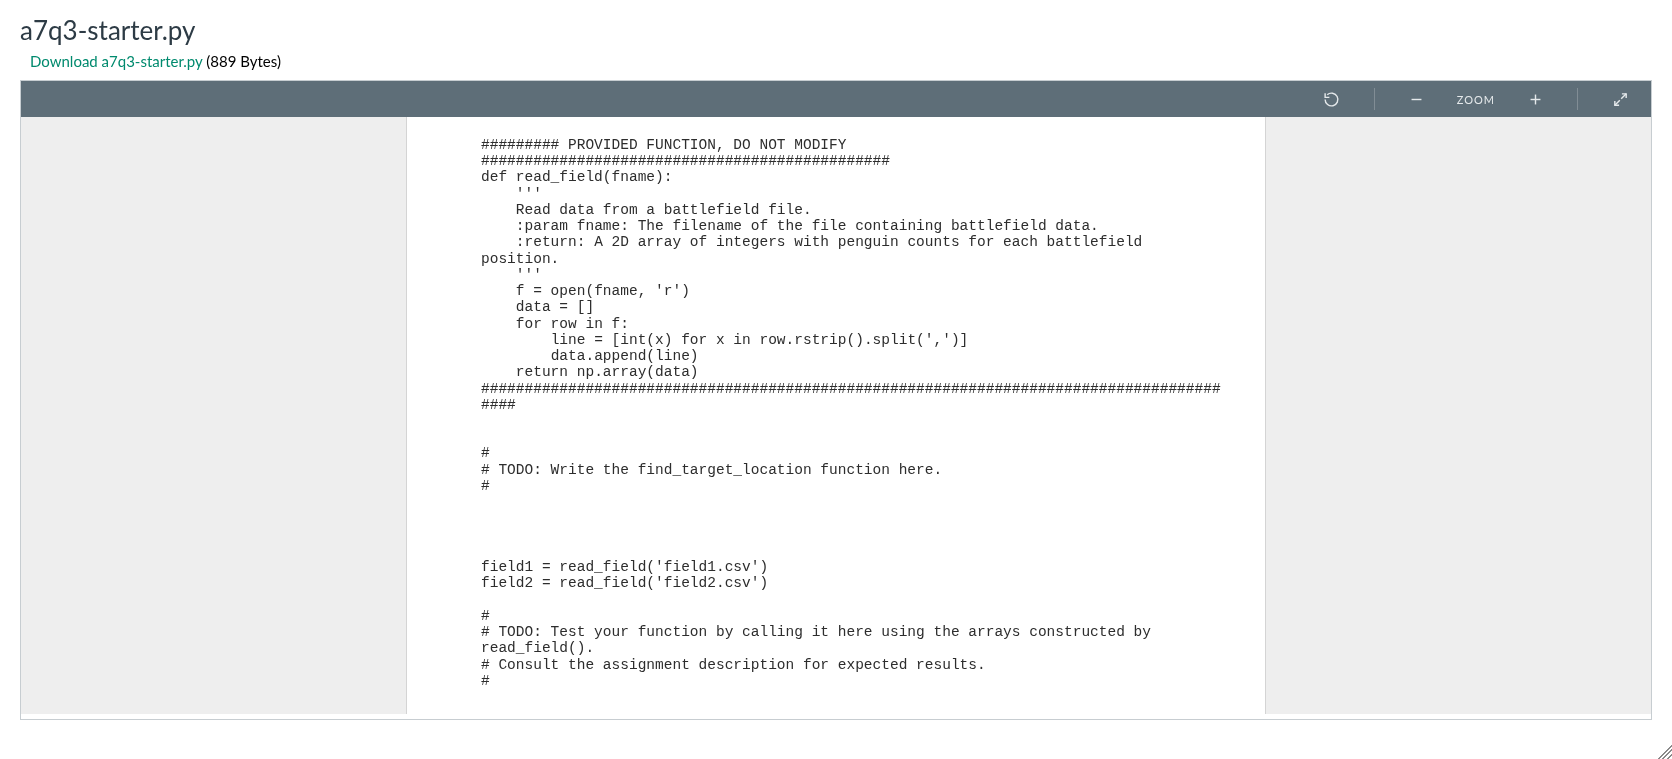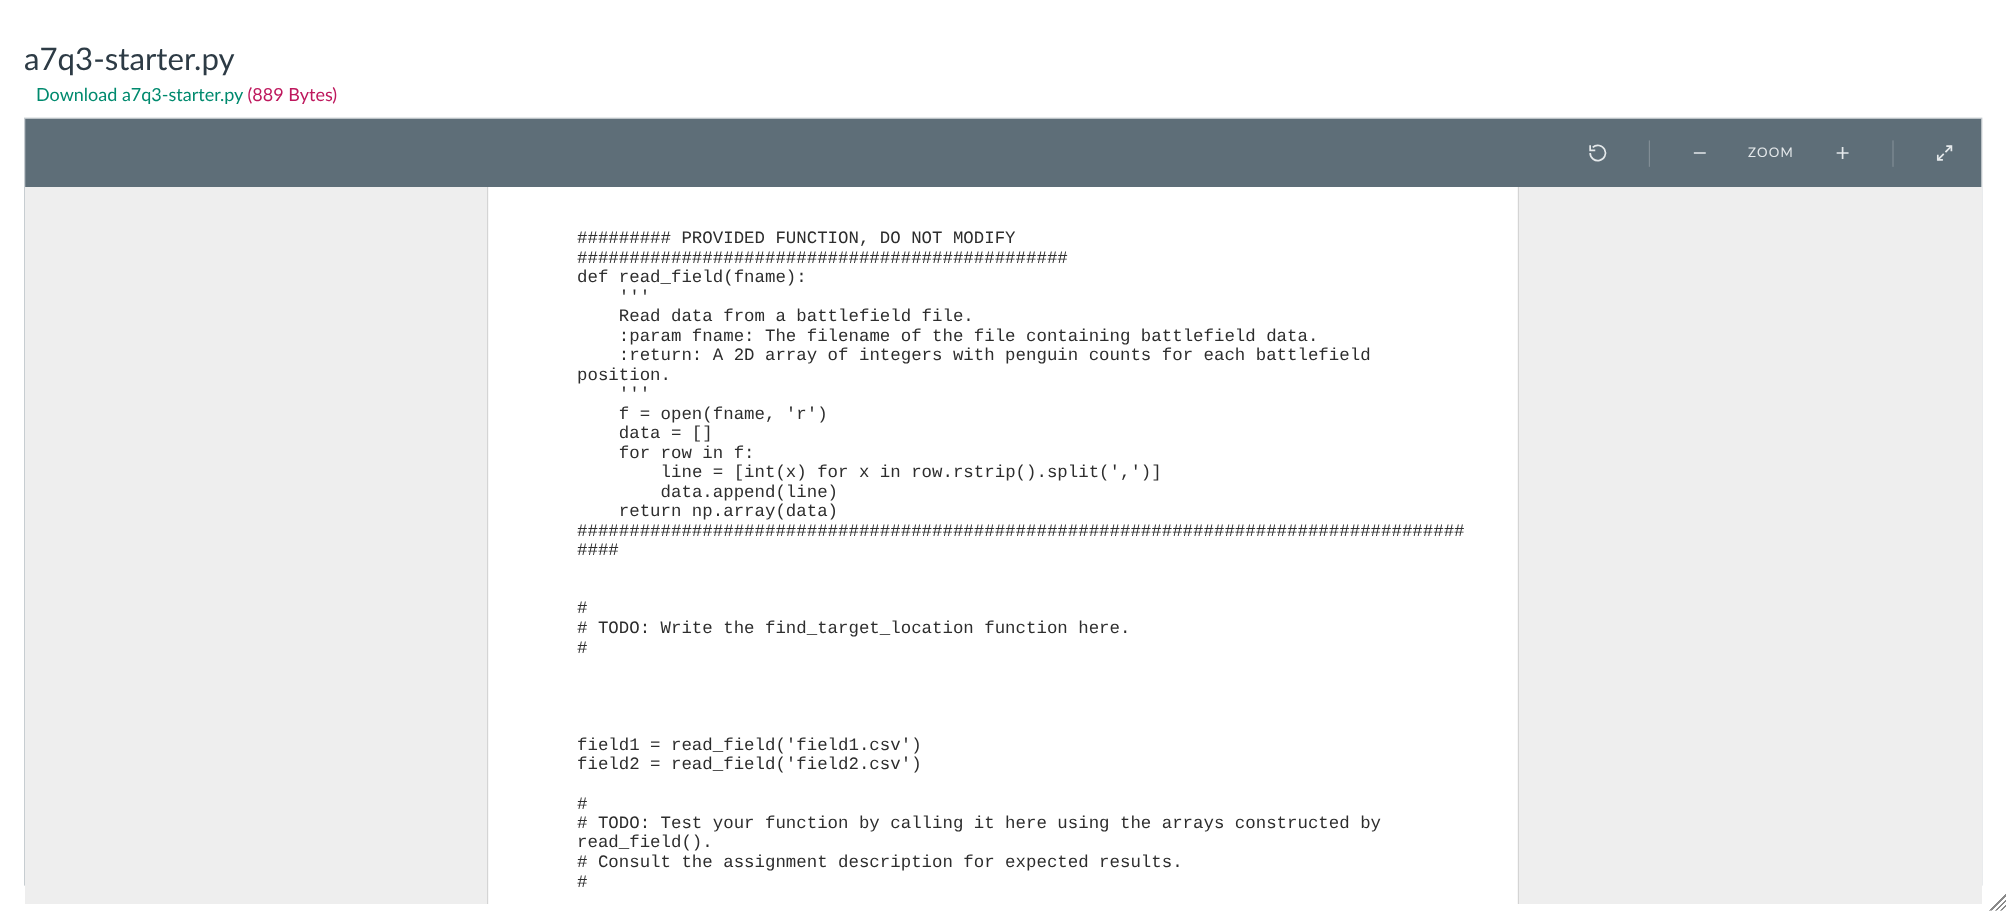--- a/index.html
+++ b/index.html
@@ -12,43 +12,43 @@
       background: #ffffff;
       width: 1672px;
       height: 759px;
       overflow: hidden;
       position: relative;
     }
     .page-title {
       font-size: 26px;
       font-weight: 400;
       color: #2d3b45;
-      padding: 32px 0 6px 20px;
+      padding: 14px 0 6px 20px;
     }
     .download-row {
       padding: 0 0 10px 20px;
       font-size: 15px;
     }
     .download-link {
       color: #008a6e;
       text-decoration: none;
       cursor: pointer;
       margin-left: 10px;
     }
     .file-size {
-      color: #be185d;
+      color: #000000;
     }
     .viewer-container {
       margin: 0 20px 0 20px;
       height: 640px;
       position: relative;
       border: 1px solid #c7cdd1;
     }
     .viewer-toolbar {
-      height: 57px;
+      height: 36px;
       background: #5e6e78;
       display: flex;
       align-items: center;
       justify-content: flex-end;
       padding: 0 14px 0 0;
       gap: 19px;
     }
     .toolbar-btn {
       width: 34px;
       height: 34px;
@@ -86,21 +86,21 @@
       background: #eeeeee;
       overflow-y: scroll;
       overflow-x: auto;
       position: relative;
     }
     .document-page {
       background: #ffffff;
       width: 860px;
       margin: 0 auto;
       min-height: 100%;
-      padding: 36px 40px 28px 74px;
+      padding: 20px 40px 28px 74px;
       border-left: 1px solid #d4d4d4;
       border-right: 1px solid #d4d4d4;
     }
     .code-block {
       font-family: "Consolas", "Menlo", "Courier New", monospace;
       font-size: 14.5px;
       line-height: 1.12;
       color: #2d2d2d;
       white-space: pre-wrap;
       word-wrap: break-word;

